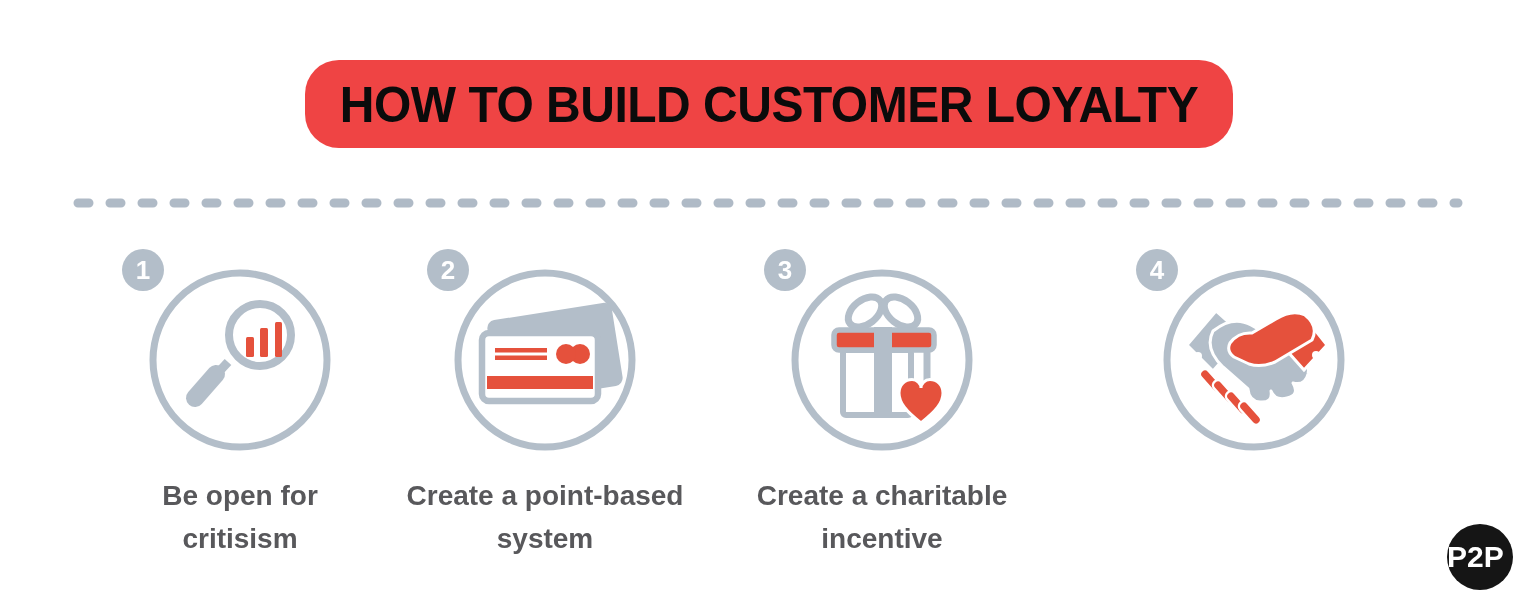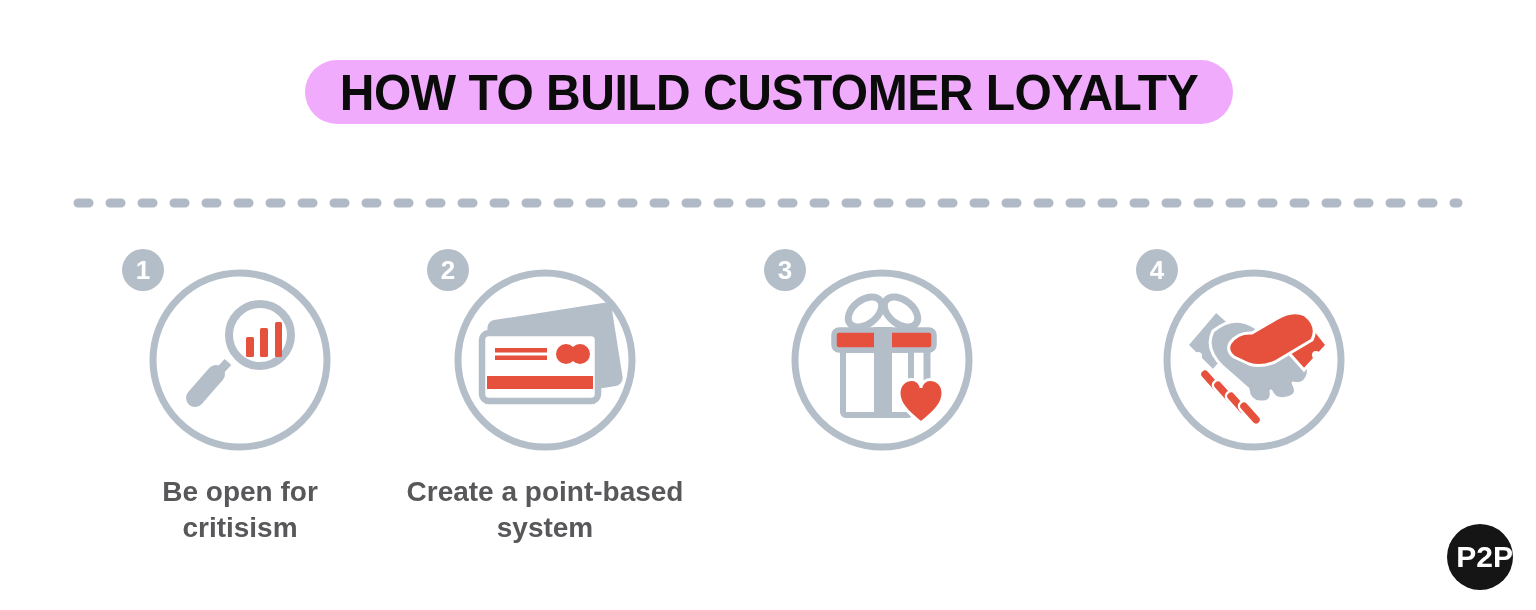--- a/index.html
+++ b/index.html
@@ -1,21 +1,21 @@
 <!DOCTYPE html>
 <html><head>
 <meta charset="utf-8">
 <style>
   * { margin:0; padding:0; box-sizing:border-box; }
   body { background:#ffffff; font-family:"Liberation Sans","DejaVu Sans",sans-serif; }
   .canvas { position:relative; width:1536px; height:610px; background:#ffffff; overflow:hidden; }
 
   .banner {
-    position:absolute; left:305px; top:60px; width:928px; height:64px;
-    background:#f0abfc; border-radius:34px;
+    position:absolute; left:305px; top:60px; width:928px; height:88px;
+    background:#ef4444; border-radius:34px;
     display:flex; align-items:center; justify-content:center;
   }
   .banner h1 {
     font-size:48px; font-weight:800; letter-spacing:-0.5px;
     color:#0b0b0b; white-space:nowrap; transform:scaleY(1.04);
   }
 
   .divider { position:absolute; left:72px; top:197px; width:1392px; height:12px; }
 
   .step { position:absolute; top:248px; width:360px; height:330px; }
@@ -29,27 +29,27 @@
     border-radius:50%; background:#B3BEC9; color:#ffffff;
     font-size:26px; font-weight:800;
     display:flex; align-items:center; justify-content:center;
   }
   .icon-wrap { position:absolute; left:85px; top:17px; width:190px; height:190px; }
   .icon-wrap svg { display:block; width:190px; height:190px; }
 
   .caption {
     position:absolute; top:226px; left:0; width:100%;
     text-align:center; white-space:pre-line;
-    font-size:28px; line-height:36px; font-weight:700; color:#58585B;
+    font-size:28px; line-height:43px; font-weight:700; color:#58585B;
   }
 
   .logo {
     position:absolute; left:1447px; top:524px; width:66px; height:66px;
     border-radius:50%; background:#151515; color:#ffffff; overflow:hidden;
-    display:flex; align-items:center; justify-content:flex-end;
+    display:flex; align-items:center; justify-content:flex-start;
     font-size:30px; font-weight:800; letter-spacing:0px;
   }
 </style>
 </head>
 <body>
 
 <div class="canvas">
 
   <div class="banner">
     <h1>HOW TO BUILD CUSTOMER LOYALTY</h1>
@@ -117,20 +117,22 @@
 
         <rect x="87" y="62" width="18" height="88" fill="#B3BEC9"></rect>
 
         <line x1="140" y1="85" x2="140" y2="122" stroke="#B3BEC9" stroke-width="7"></line>
 
         <path fill="#E5513C" stroke="#ffffff" stroke-width="3" d="M134,158 C119,146 112,138 112,128 C112,120 118,114.5 125,114.5
              C130,114.5 134,118.5 134,123 C134,118.5 138,114.5 143,114.5
              C150,114.5 156,120 156,128 C156,138 149,146 134,158 Z"></path>
       </svg>
     </div>
+    <div class="caption">Create a charitable
+incentive</div>
   </div>
 
   <div class="step step-4">
     <div class="badge">4</div>
     <div class="icon-wrap">
       <svg viewBox="0 0 190 190">
         <circle cx="95" cy="95" r="87" fill="none" stroke="#B3BEC9" stroke-width="7"></circle>
 
         <polygon points="28,80 57,46 85,71 54,106" fill="#B3BEC9" stroke="#ffffff" stroke-width="3"></polygon>
 

